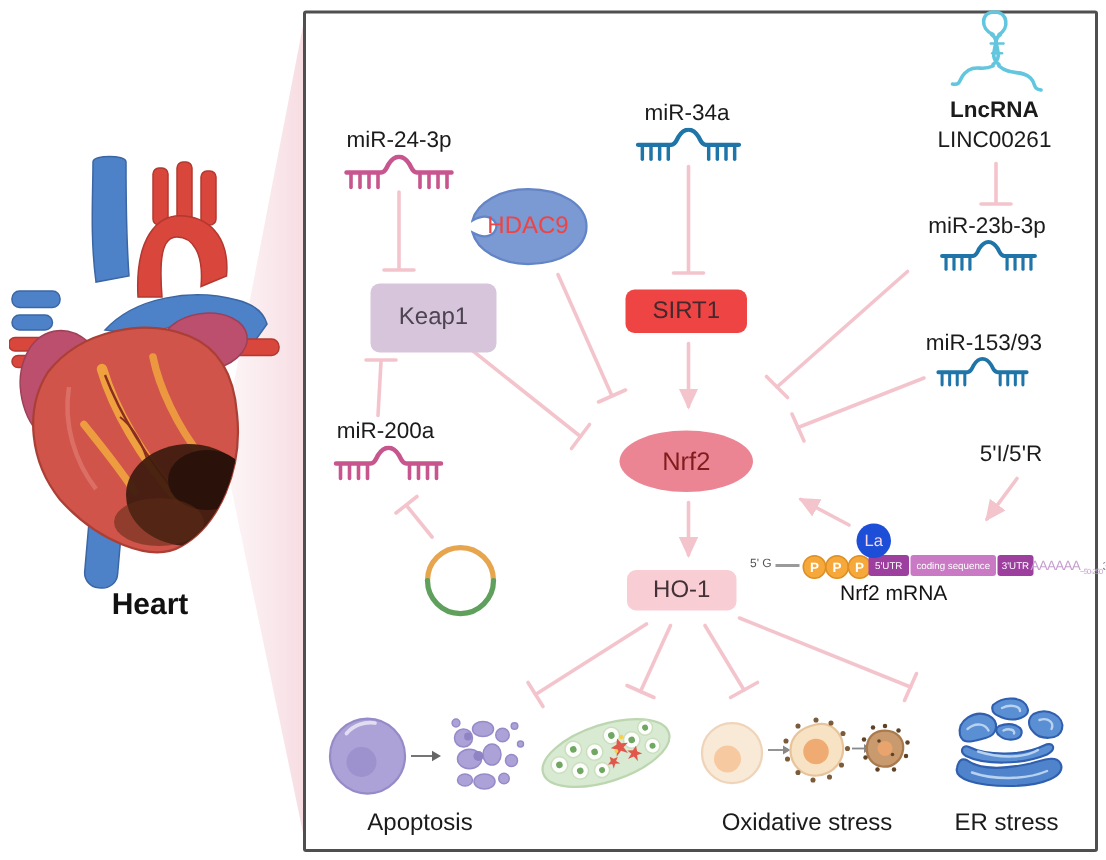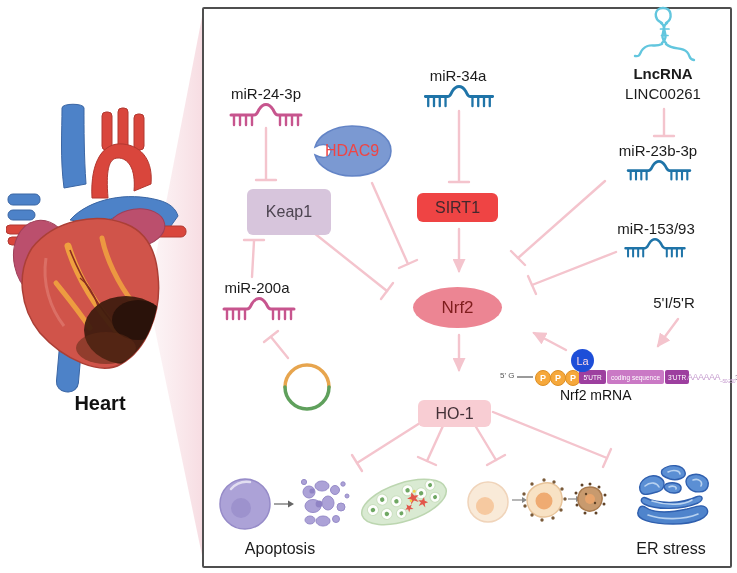--- a/index.html
+++ b/index.html
@@ -203,21 +203,21 @@
 
   <div class="lbl" style="left:408px;top:67px;width:100px;">miR-34a</div>
   <svg class="mir teal" style="left:422px;top:85px" width="74" height="25" viewBox="0 0 76 26">
       <use href="#mirna-sym"></use>
     </svg>
 
   <div class="pill sirt1" style="left:417px;top:193px;width:81px;height:29px;">SIRT1</div>
 
   <div class="pill nrf2" style="left:413px;top:287px;width:89px;height:41px;">Nrf2</div>
 
-  <div class="pill ho1" style="left:418px;top:400px;width:73px;height:27px;">HO-1</div>
+  <div class="pill ho1" style="left:418px;top:380px;width:73px;height:27px;">HO-1</div>
 
   <svg class="abs" style="left:628px;top:6px;z-index:4" width="74" height="60" viewBox="0 0 74 60">
     <g fill="none" stroke="#62c6de" stroke-width="2.4" stroke-linecap="round">
       <path d="M34 17 C25 13 26 2 35 2 C44 2 45 13 38 17"></path>
       <path d="M33 17 C41 22 29 30 38 37"></path>
       <path d="M39 17 C31 22 43 30 34 37"></path>
       <path d="M32.5 23 L41 23" stroke-width="1.7"></path>
       <path d="M33.5 29.5 L40 29.5" stroke-width="1.7"></path>
       <path d="M34 38 C26 42 22 36 15 43 C11 47 13 51 7 50"></path>
       <path d="M38 38 C46 45 53 40 59 46 C63 50 60 53 66 54"></path>
@@ -349,20 +349,21 @@
       <circle cx="138" cy="32" r="1.5"></circle>
         <circle cx="130" cy="41" r="1.5"></circle>
         <circle cx="119" cy="41" r="1.5"></circle>
       <circle cx="111" cy="33" r="1.5"></circle>
         <circle cx="110" cy="21" r="1.5"></circle>
         <circle cx="116" cy="13" r="1.5"></circle>
       <circle cx="120" cy="22" r="1.2"></circle>
         <circle cx="129" cy="31" r="1.2"></circle>
     </g>
   </svg>
+  <div class="lbl outcome" style="left:472px;top:540px;width:132px;">Oxidative stress</div>
 
   <svg class="abs" style="left:628px;top:460px;z-index:4" width="90" height="70" viewBox="0 0 90 70">
     <g fill="#5b8fd4" stroke="#2f5fae" stroke-width="1.4">
       <path d="M10 52 C8 59 22 64 45 64 C68 64 83 57 79 49 C76 43 67 47 59 49 C41 53 25 53 17 47 C13 45 11 47 10 52 Z" fill="#4f84cc"></path>
       <path d="M12 30 C10 20 22 13 31 17 C39 21 37 30 29 32 C21 34 14 37 12 30 Z"></path>
       <path d="M34 10 C42 3 55 5 57 12 C59 18 49 21 42 19 C36 17 32 15 34 10 Z"></path>
       <path d="M61 16 C71 11 82 18 80 26 C78 34 65 33 61 28 C57 24 57 19 61 16 Z"></path>
       <path d="M18 38 C30 44 54 44 68 37 C74 34 77 39 70 43 C53 50 28 50 16 44 C11 41 14 36 18 38 Z"></path>
       <path d="M38 24 C46 21 54 24 53 29 C52 34 43 34 39 31 C36 29 35 26 38 24 Z"></path>
     </g>

